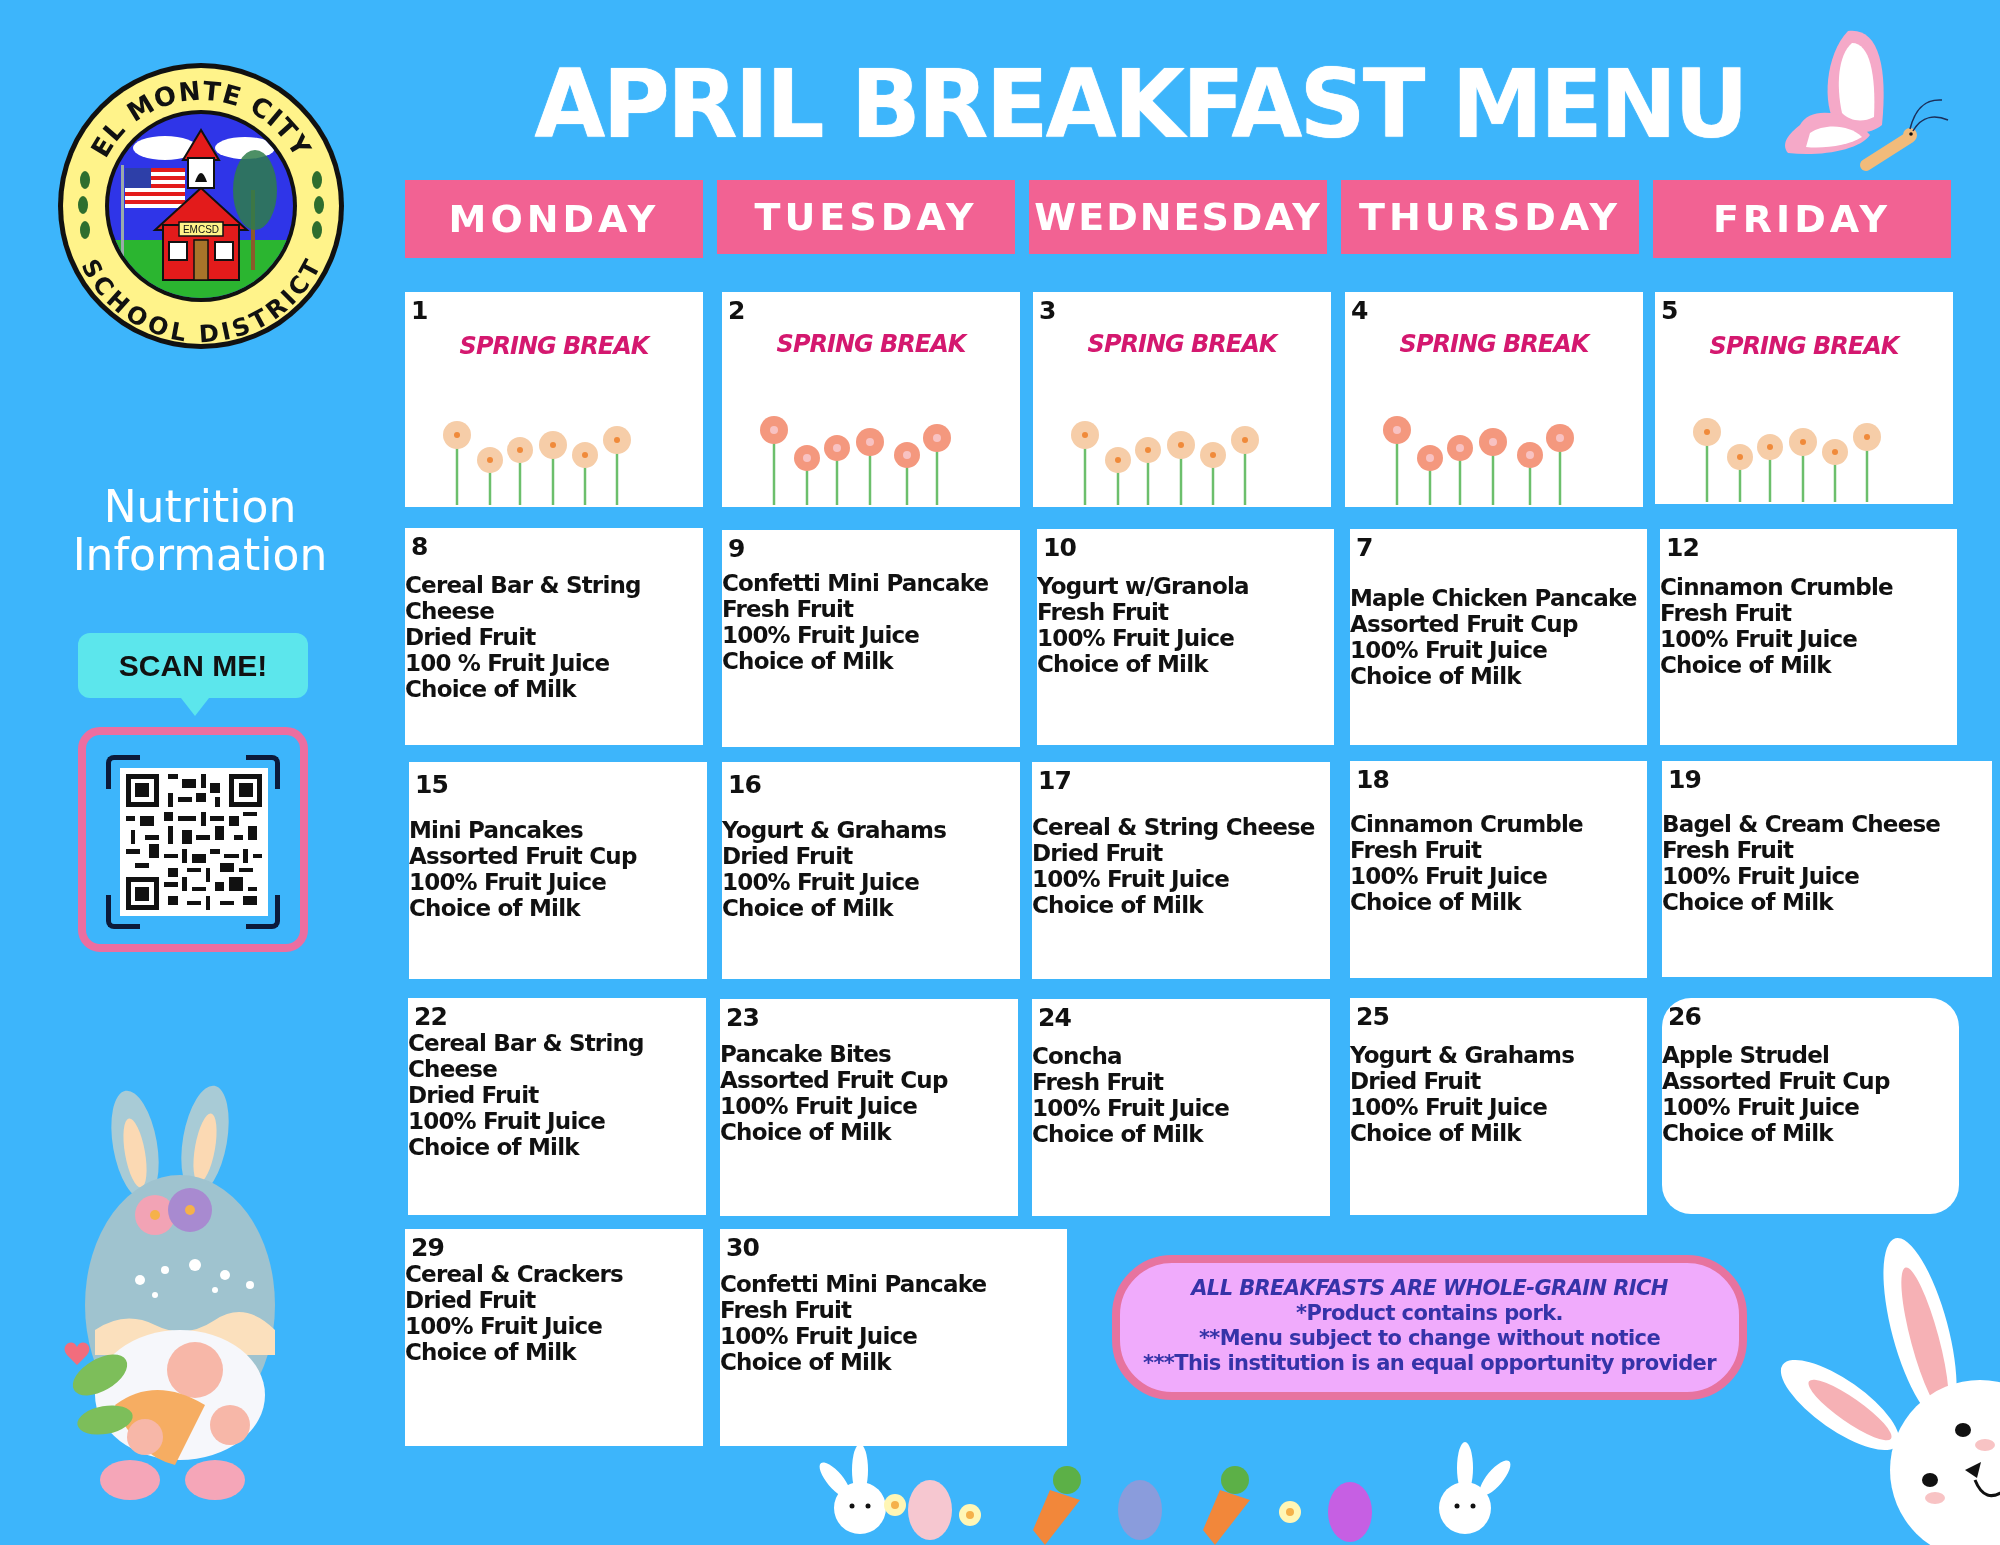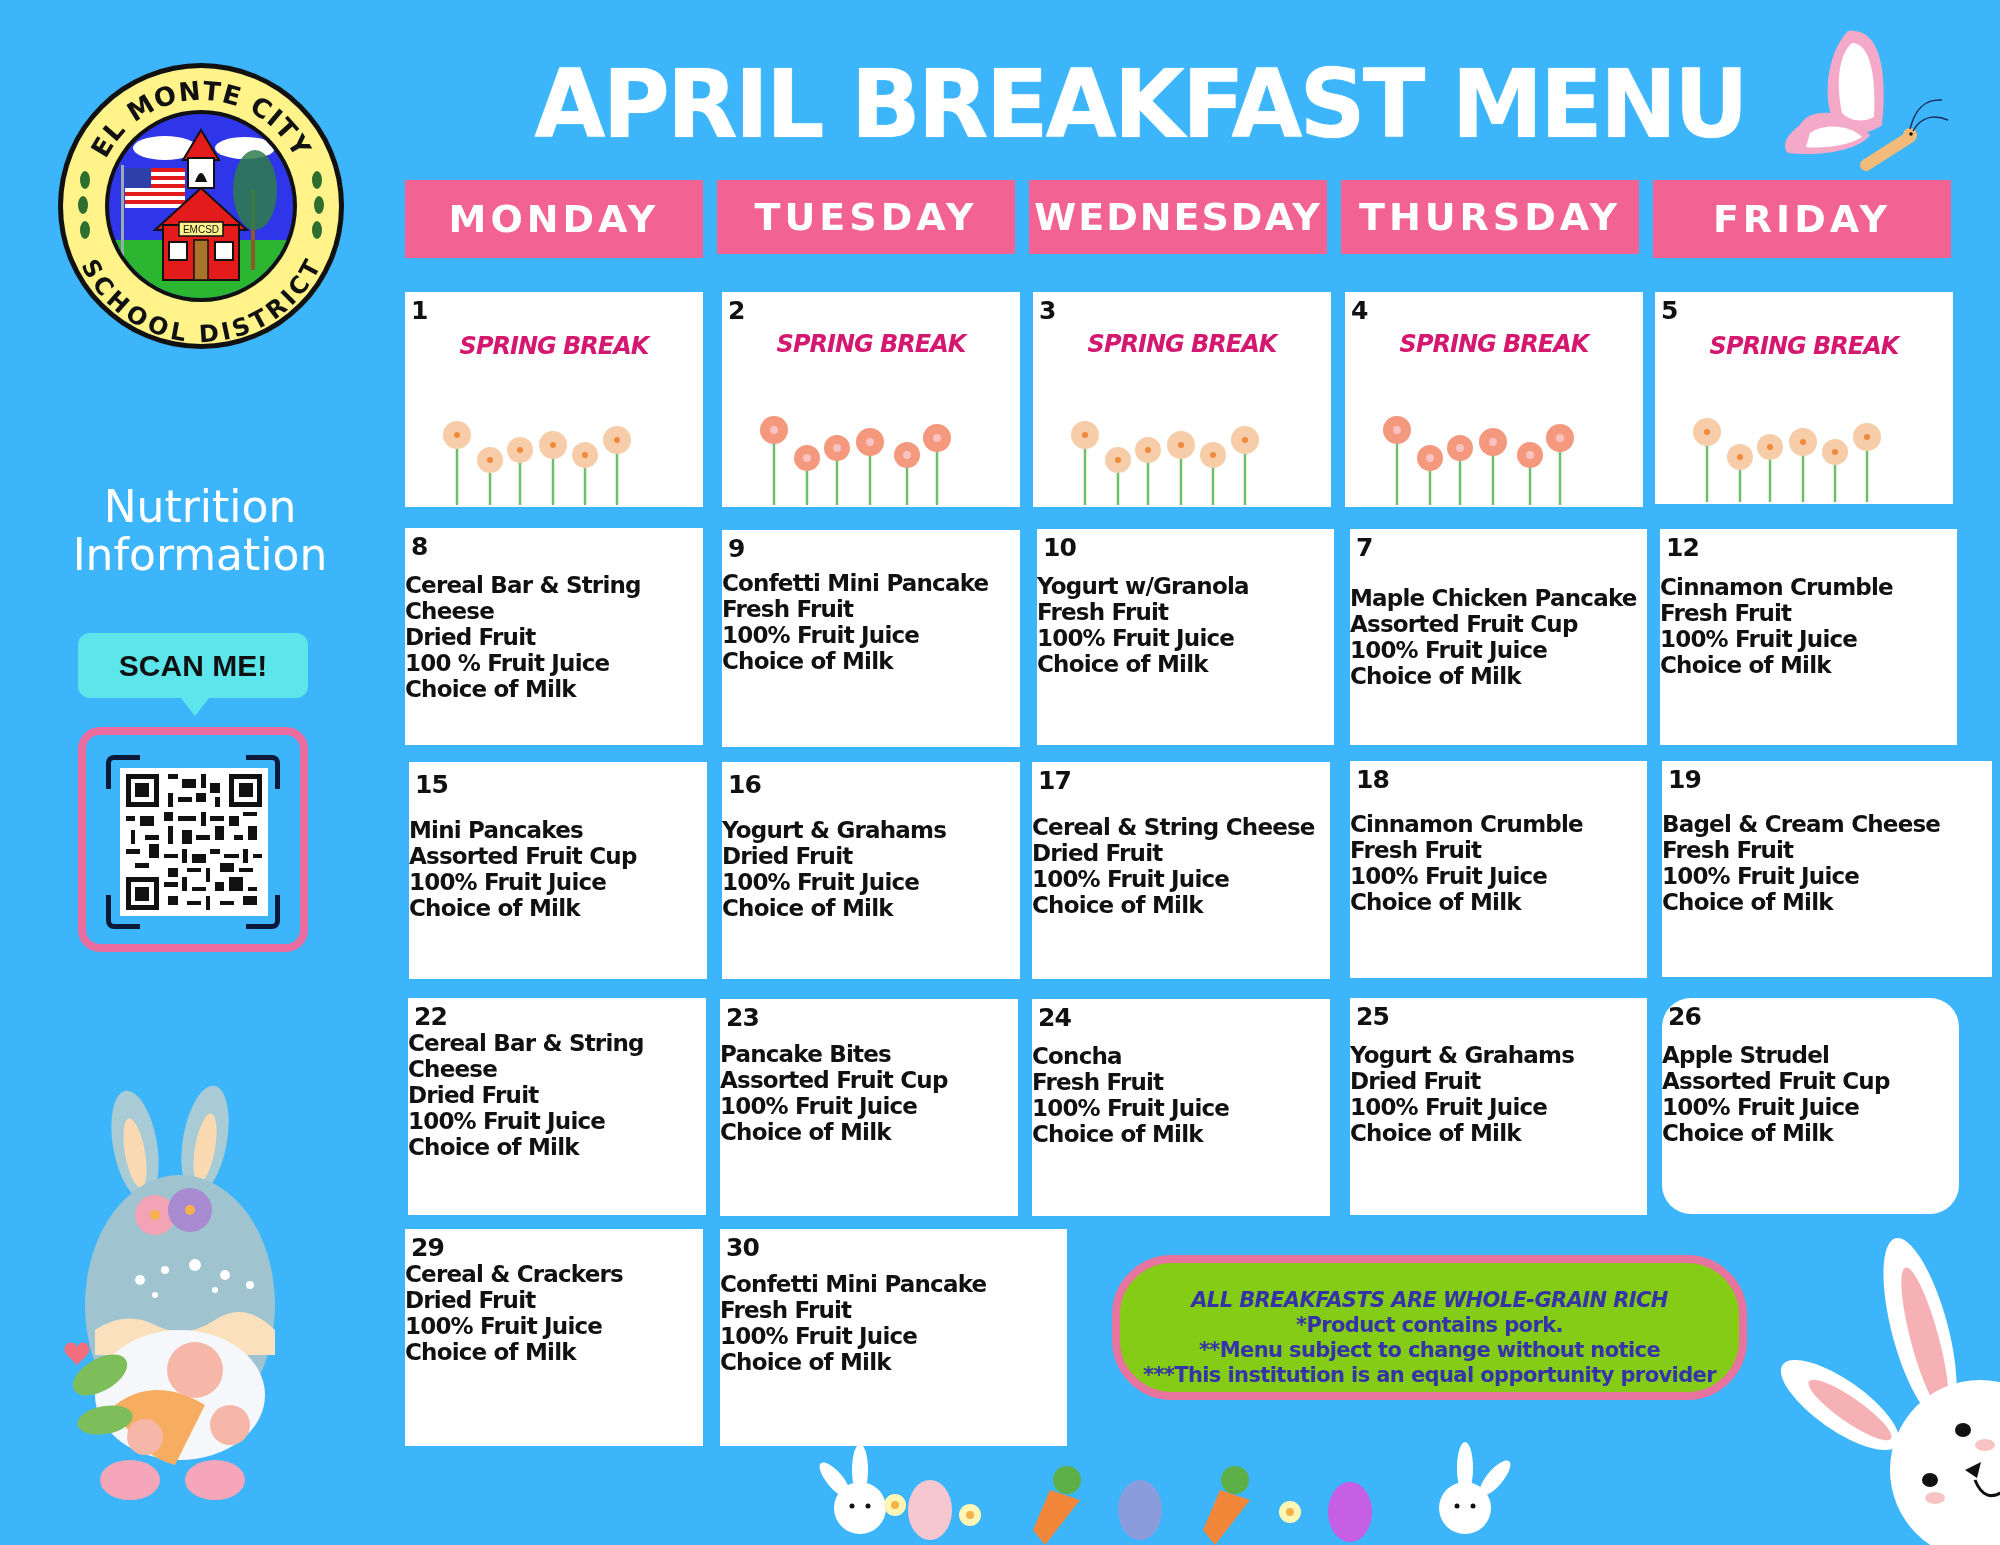--- a/index.html
+++ b/index.html
@@ -96,30 +96,30 @@
   }
   .qr-code {
     left: 120px; top: 768px; width: 148px; height: 148px;
     background: #fff; padding: 6px;
   }
   .corner { position: absolute; width: 34px; height: 34px; border-color: #0c1a3a; border-style: solid; border-width: 0; }
 
   
   .note {
     left: 1112px; top: 1255px; width: 635px; height: 145px;
-    background: #84cc16;
+    background: #f0abfc;
     border: 8px solid #e7739f;
     border-radius: 60px;
     text-align: center;
     color: #3533a8;
     font-family: "DejaVu Sans", sans-serif;
     font-weight: bold;
     font-size: 21px; line-height: 25px;
     letter-spacing: -0.6px;
-    padding-top: 25px;
+    padding-top: 13px;
   }
   .note .l1 { font-style: italic; }
 </style>
 </head>
 <body>
 
 <div class="abs" style="left:55px; top:60px; width:292px; height:292px;">
   <svg width="292" height="292" viewBox="0 0 292 292">
     <defs>
       <path id="arcTop" d="M 40 146 A 106 106 0 0 1 252 146"></path>

